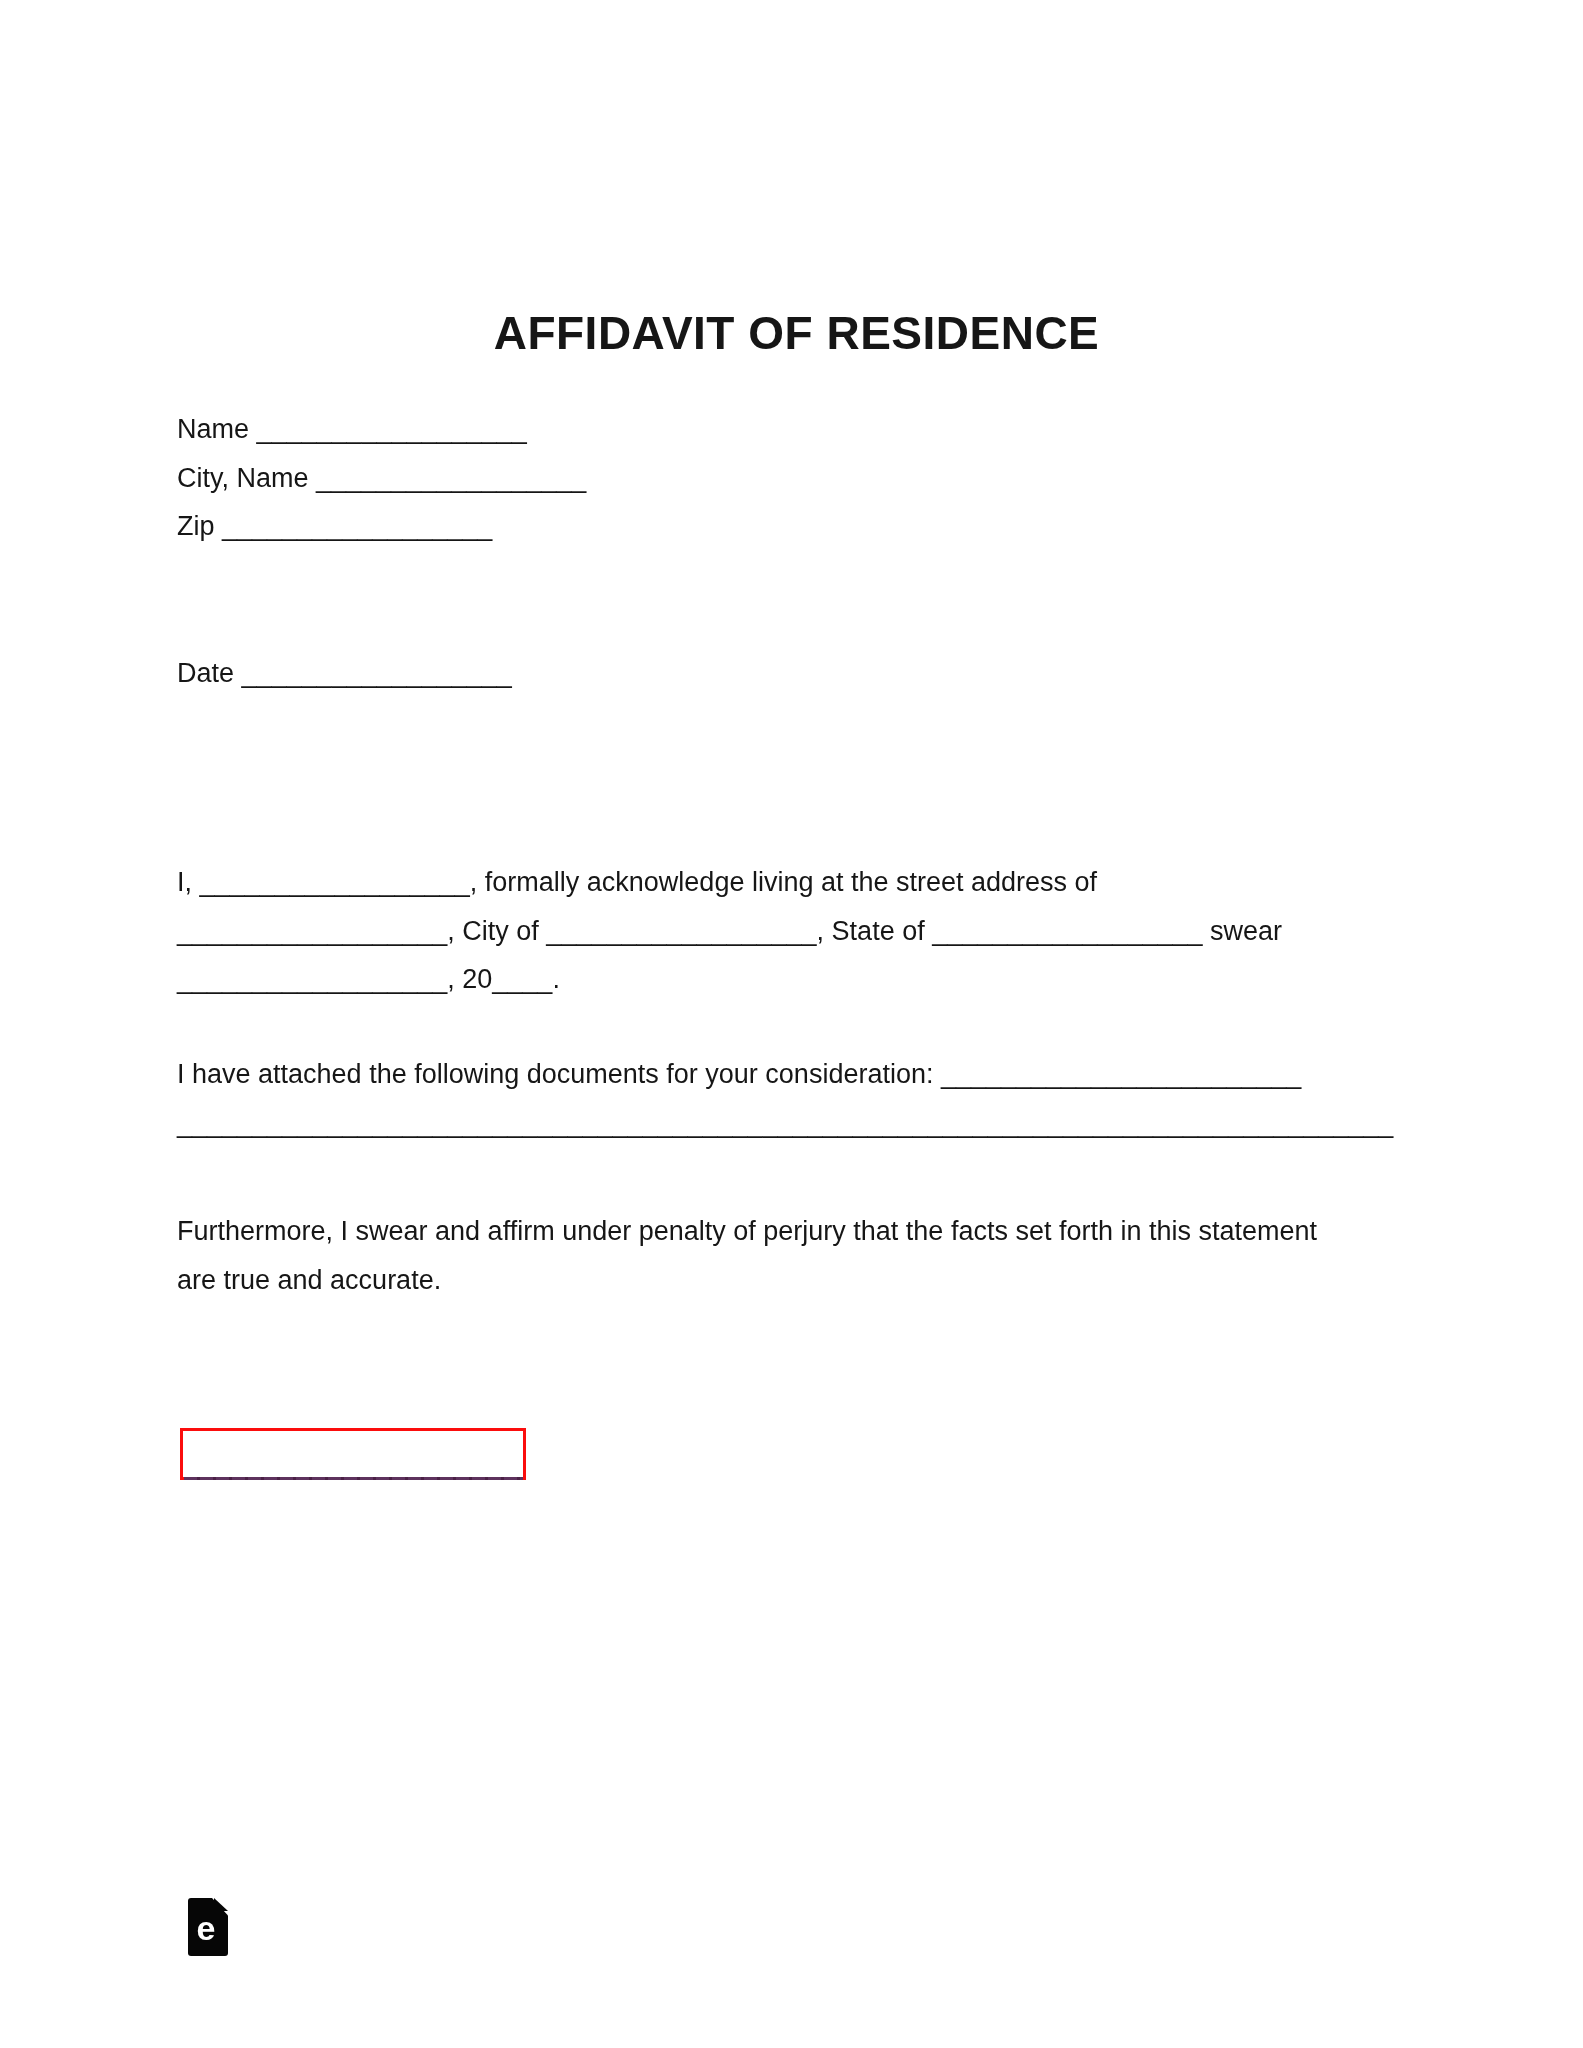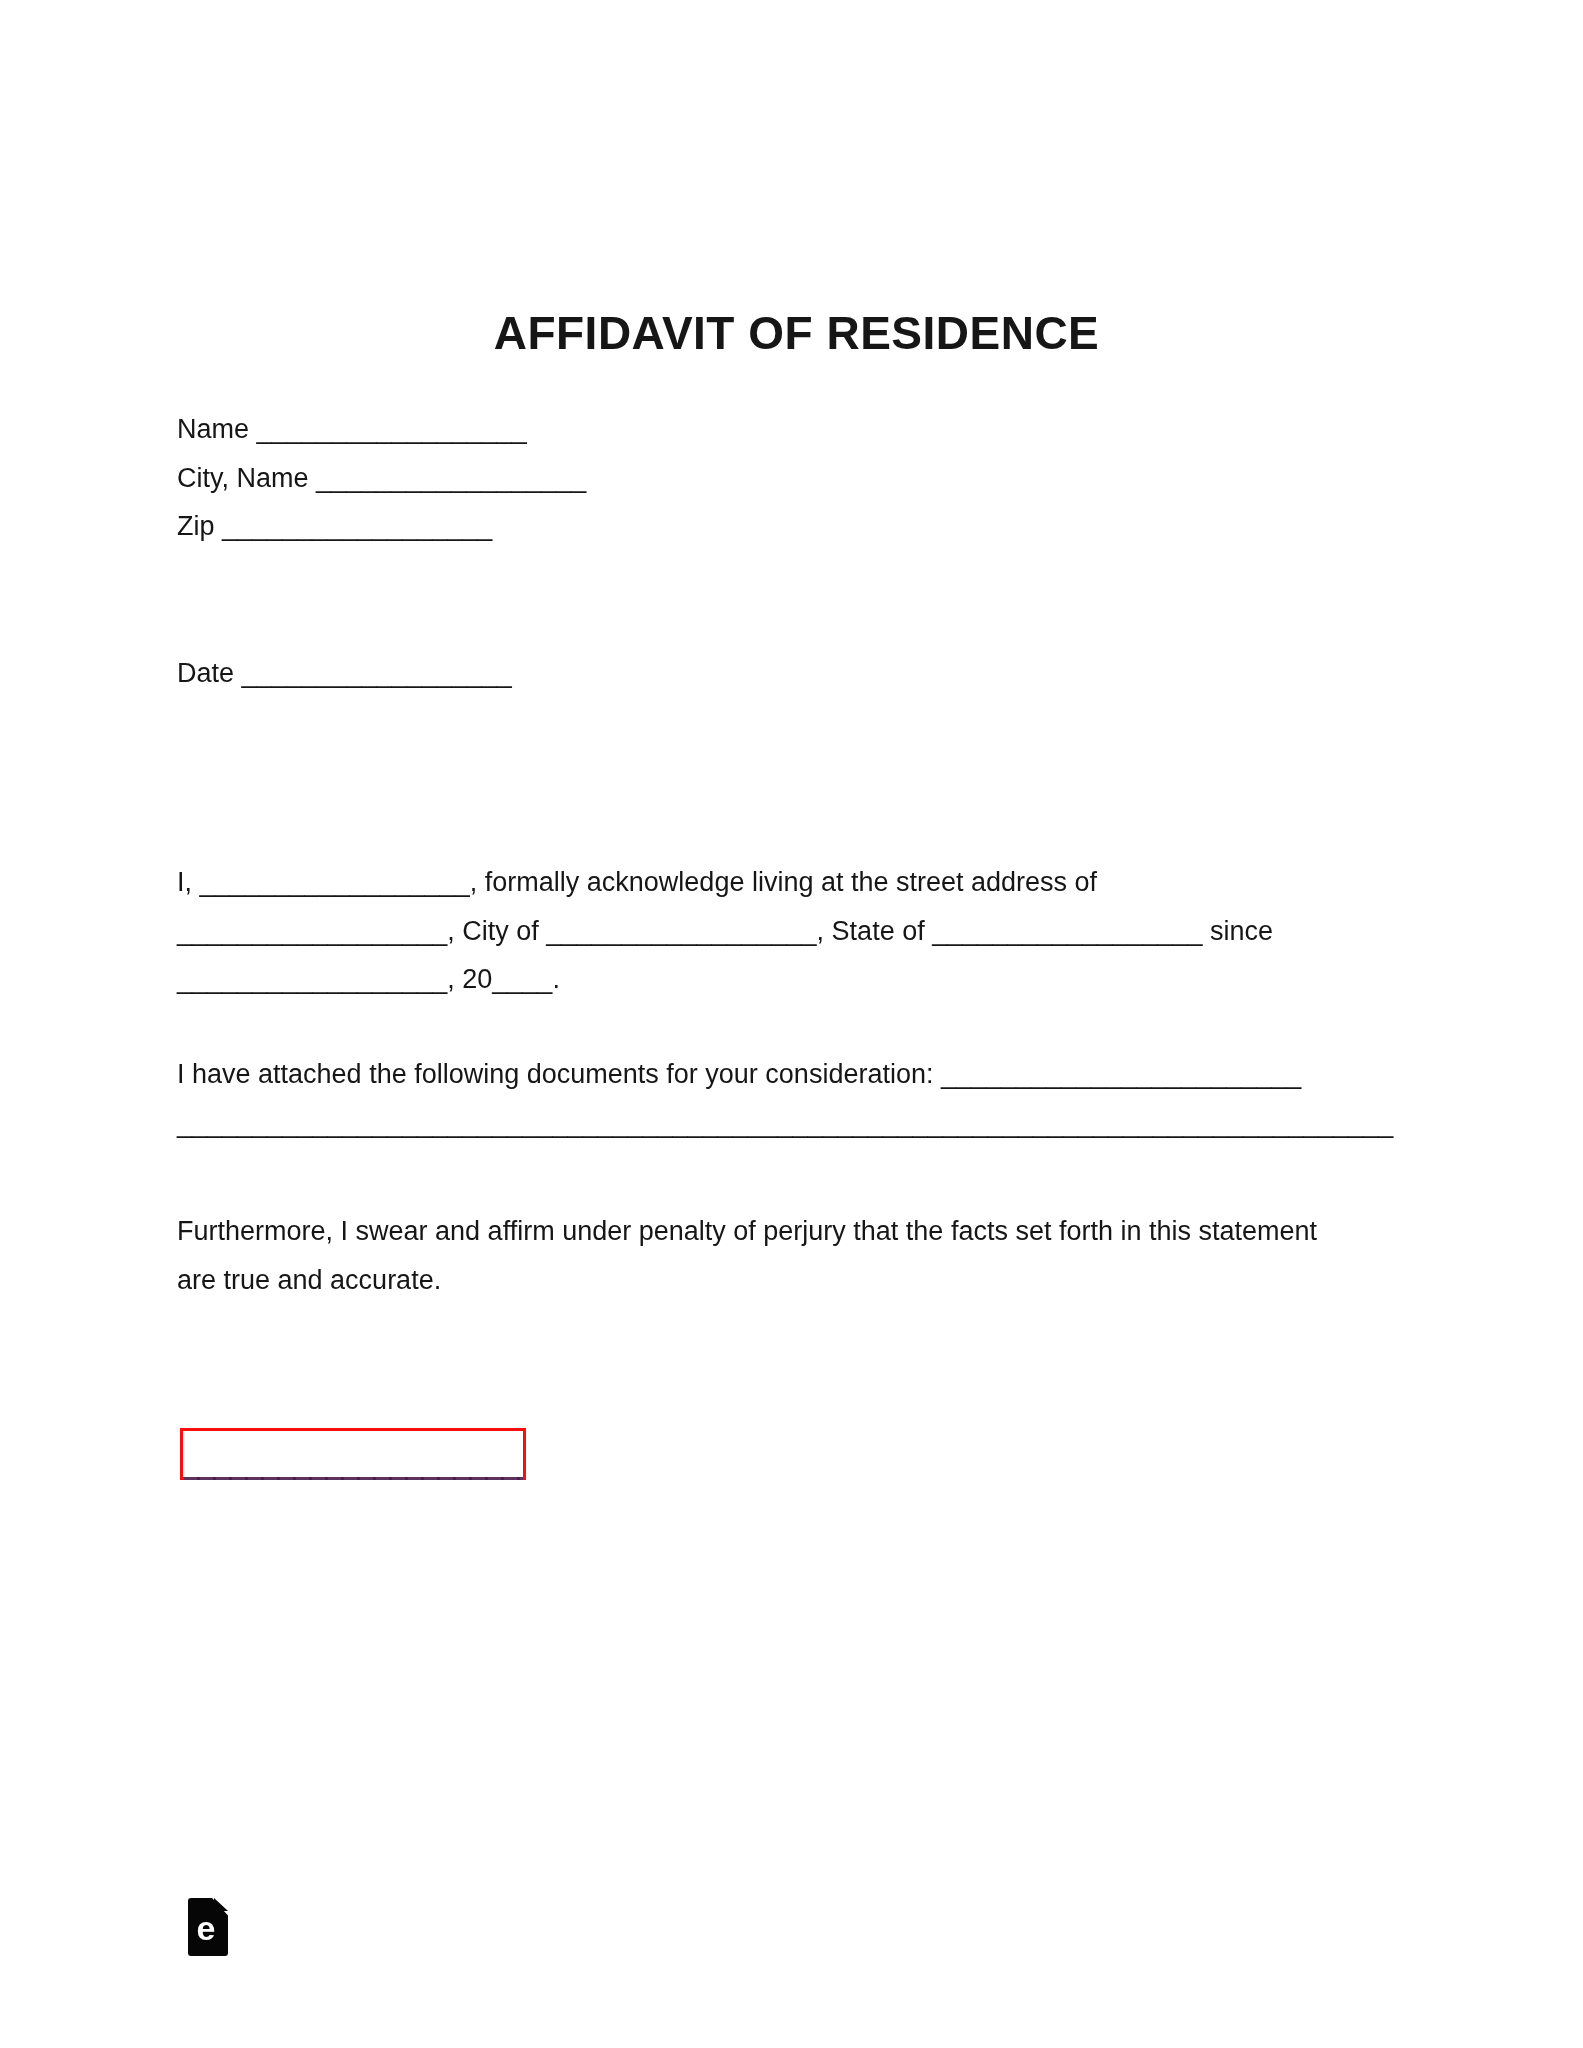--- a/index.html
+++ b/index.html
@@ -107,21 +107,21 @@
     <div class="line">Zip __________________</div>
   </div>
 
   <div class="textblock" id="date-block">
     <div class="line">Date __________________</div>
   </div>
 
 
   <div class="textblock" id="ack-paragraph">
     <div class="line">I, __________________, formally acknowledge living at the street address of</div>
-    <div class="line">__________________, City of __________________, State of __________________ since</div>
+    <div class="line">__________________, City of __________________, State of __________________ swear</div>
     <div class="line">__________________, 20____.</div>
   </div>
 
   <div class="textblock" id="affirm-paragraph">
     <div class="line">Furthermore, I swear and affirm under penalty of perjury that the facts set forth in this statement</div>
     <div class="line">are true and accurate.</div>
   </div>
 
   <div class="textblock" id="attach-paragraph">
     <div class="line">I have attached the following documents for your consideration: ________________________</div>

